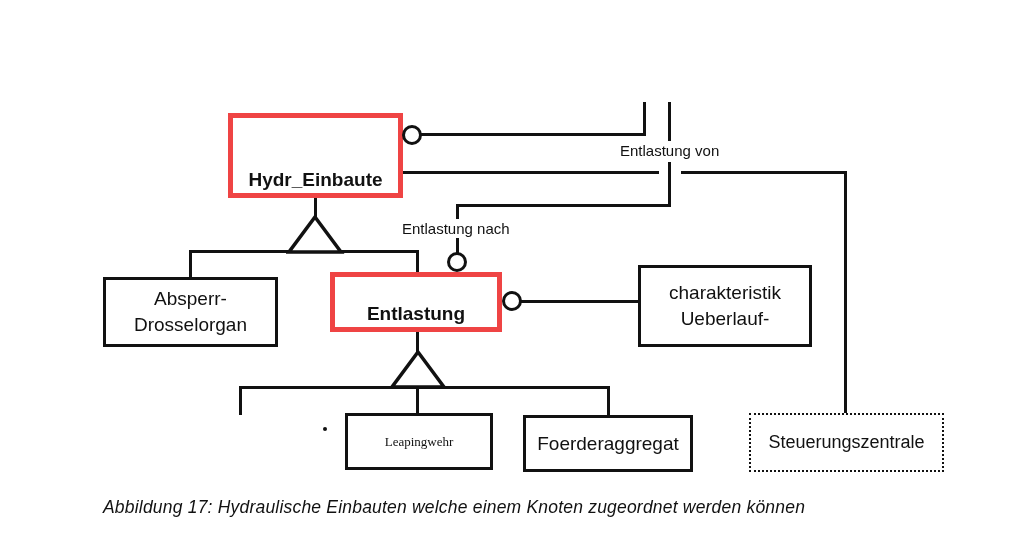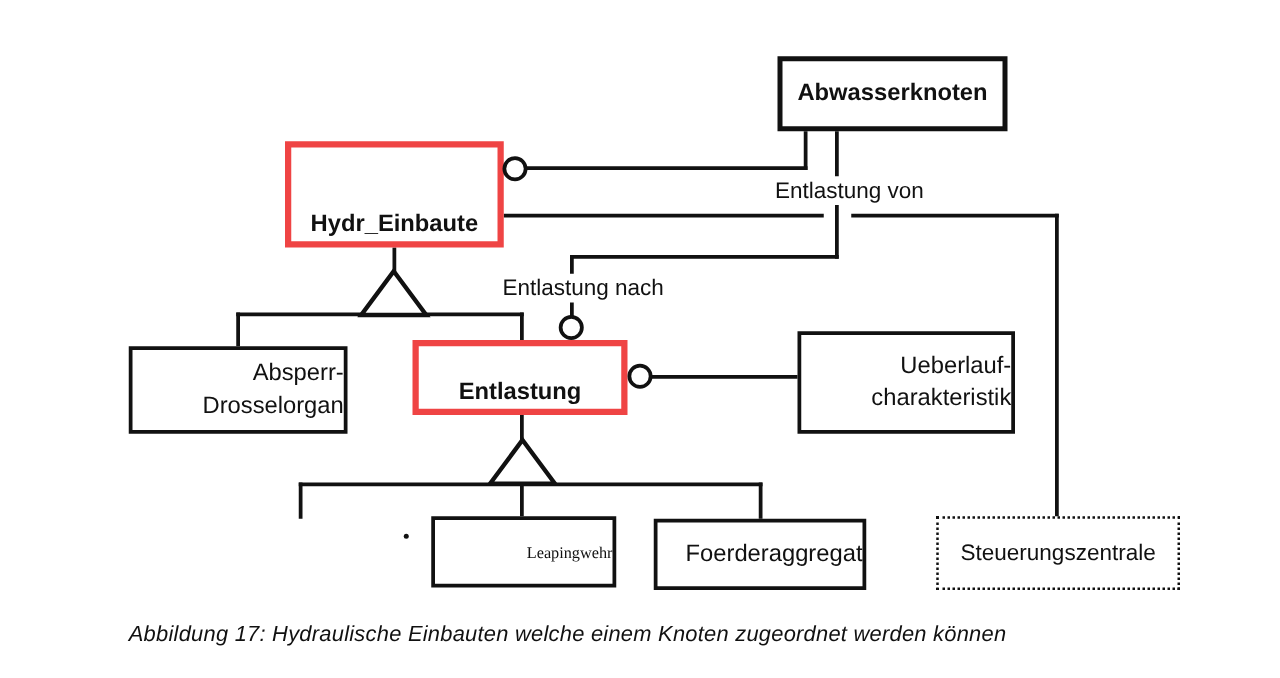--- a/index.html
+++ b/index.html
@@ -18,37 +18,37 @@
     flex-direction: column;
     align-items: center;
     justify-content: center;
     text-align: center;
     box-sizing: border-box;
     line-height: 1.35;
     z-index: 3;
   }
   .border-heavy  { border: 5px solid #ef4444; justify-content: flex-end; }
   .border-strong { border: 4px solid #111111; }
-  .border-thin   { border: 3px solid #111111; align-items: flex-end; }
+  .border-thin   { border: 3px solid #111111; }
   .border-dotted { border: 2.5px dotted #111111; }
   .bold { font-weight: bold; }
   .hline, .vline { position: absolute; background: #111111; z-index: 1; }
   .circle {
     position: absolute;
     width: 20px; height: 20px;
     border: 3.5px solid #111111;
     border-radius: 50%;
     background: #ffffff;
     box-sizing: border-box;
     z-index: 4;
   }
   .edge-label {
     position: absolute;
     background: #ffffff;
-    font-size: 18px;
+    font-size: 15px;
     z-index: 2;
     padding: 1px 3px;
     white-space: nowrap;
   }
   .triangle { position: absolute; z-index: 3; }
   #caption {
     position: absolute;
     left: 103px; top: 497px;
     font-size: 17.5px;
     font-style: italic;
@@ -101,40 +101,37 @@
   <svg class="triangle" style="left:286px; top:214px;" width="60" height="42" viewBox="0 0 60 42">
     <polygon points="29,3 55,38 3,38" fill="#ffffff" stroke="#111111" stroke-width="3.5"></polygon>
   </svg>
   <svg class="triangle" style="left:389px; top:349px;" width="60" height="42" viewBox="0 0 60 42">
     <polygon points="29,3 55,38 3,38" fill="#ffffff" stroke="#111111" stroke-width="3.5"></polygon>
   </svg>
 
   <div class="edge-label" style="left:617px; top:141px;">Entlastung von</div>
   <div class="edge-label" style="left:399px; top:219px;">Entlastung nach</div>
 
-  <div class="node border-strong bold" style="left:622px; top:45px; width:184px; height:60px; font-size:19px;">
-    <span>Abwasserknoten</span>
-  </div>
 
   <div class="node border-heavy bold" style="left:228px; top:113px; width:175px; height:85px; font-size:19px;">
     <span>Hydr_Einbaute</span>
   </div>
 
   <div class="node border-thin" style="left:103px; top:277px; width:175px; height:70px; font-size:19px;">
     <span>Absperr-</span>
     <span>Drosselorgan</span>
   </div>
 
   <div class="node border-heavy bold" style="left:330px; top:272px; width:172px; height:60px; font-size:19px;">
     <span>Entlastung</span>
   </div>
 
   <div class="node border-thin" style="left:638px; top:265px; width:174px; height:82px; font-size:19px;">
+    <span>charakteristik</span>
     <span>Ueberlauf-</span>
-    <span>charakteristik</span>
   </div>
 
 
   <div class="node border-thin" style="left:345px; top:413px; width:148px; height:57px; font-size:13px;font-family:Liberation Serif, serif;">
     <span>Leapingwehr</span>
   </div>
 
   <div class="node border-thin" style="left:523px; top:415px; width:170px; height:57px; font-size:19px;">
     <span>Foerderaggregat</span>
   </div>

